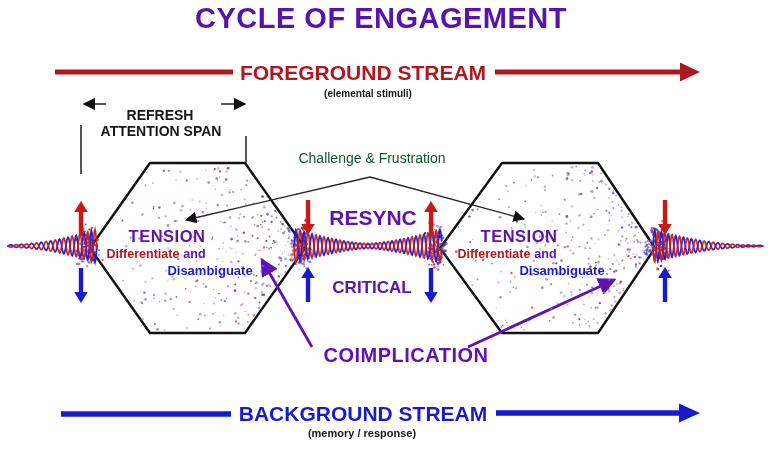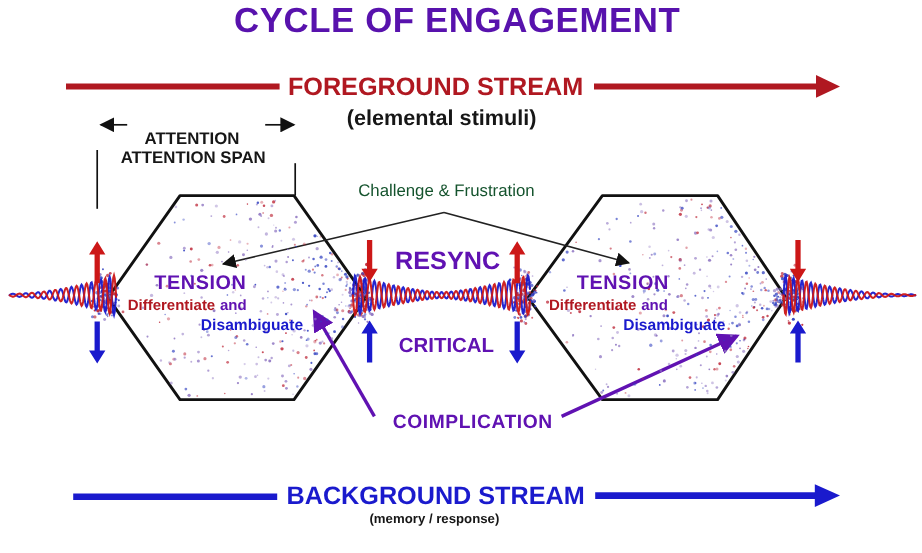--- a/index.html
+++ b/index.html
@@ -12,27 +12,27 @@
   }
   html,body{margin:0;padding:0;}
   body{
     width:768px;height:461px;position:relative;background:#ffffff;
     font-family:"Liberation Sans", sans-serif;overflow:hidden;
   }
   svg{position:absolute;left:0;top:0;}
   .lbl{position:absolute;transform:translateX(-50%);white-space:nowrap;font-weight:700;line-height:1;}
   .title{left:381px;top:4px;font-size:29px;letter-spacing:0.5px;color:var(--title-purple);}
   .fg-label{left:363px;top:62px;font-size:21px;color:var(--dark-red);}
-  .fg-sub{left:368px;top:89px;font-size:18px;color:var(--ink);}
+  .fg-sub{left:368px;top:89px;font-size:10px;color:var(--ink);}
   .cas1{left:160px;top:108px;font-size:14px;color:var(--ink);}
   .cas2{left:161px;top:124px;font-size:14px;color:var(--ink);}
   .challenge{left:372px;top:151px;font-size:14px;font-weight:400;color:#14532d;}
   .resync{left:373px;top:207px;font-size:21px;color:var(--purple);}
   .refresh{left:372px;top:279px;font-size:17px;color:var(--purple);}
-  .coimplication{left:394px;top:345px;font-size:16px;color:var(--purple);letter-spacing:0.5px;}
+  .coimplication{left:406px;top:345px;font-size:20px;color:var(--purple);letter-spacing:0.5px;}
   .tension{font-size:16.5px;color:var(--purple);letter-spacing:0.5px;}
   .t1{left:167px;top:228px;} .t2{left:519px;top:228px;}
   .diffline{font-size:12.5px;}
   .d1{left:156px;top:248px;} .d2{left:507px;top:248px;}
   .diffline .w-diff{color:var(--dark-red);}
   .diffline .w-and{color:var(--purple);margin-left:4px;}
   .disamb{font-size:13px;color:var(--blue);}
   .s1{left:210px;top:264px;} .s2{left:562px;top:264px;}
   .bg-label{left:363px;top:403px;font-size:21px;color:var(--blue);text-align:right;}
   .bg-sub{left:362px;top:428px;font-size:11px;color:var(--ink);}
@@ -1322,21 +1322,21 @@
       <polygon points="662.8,200.0 662.8,224.0 658.2,224.0 665.0,235.0 671.8,224.0 667.2,224.0 667.2,200.0" fill="#CC1717"></polygon>
       <polygon points="662.8,302.0 662.8,278.0 658.2,278.0 665.0,267.0 671.8,278.0 667.2,278.0 667.2,302.0" fill="#1A1ACD"></polygon>
     </g>
 </svg>
 
 <div class="lbl title">CYCLE OF ENGAGEMENT</div>
 
 <div class="lbl fg-label">FOREGROUND STREAM</div>
 <div class="lbl fg-sub">(elemental stimuli)</div>
 
-<div class="lbl cas1">ATTENTION</div>
+<div class="lbl cas1">REFRESH</div>
 <div class="lbl cas2">ATTENTION SPAN</div>
 
 <div class="lbl challenge">Challenge &amp; Frustration</div>
 <div class="lbl resync">RESYNC</div>
 <div class="lbl refresh">CRITICAL</div>
 <div class="lbl coimplication">COIMPLICATION</div>
 
 <div class="lbl tension t1">TENSION</div>
 <div class="lbl diffline d1"><span class="w-diff">Differentiate</span><span class="w-and">and</span></div>
 <div class="lbl disamb s1">Disambiguate</div>

